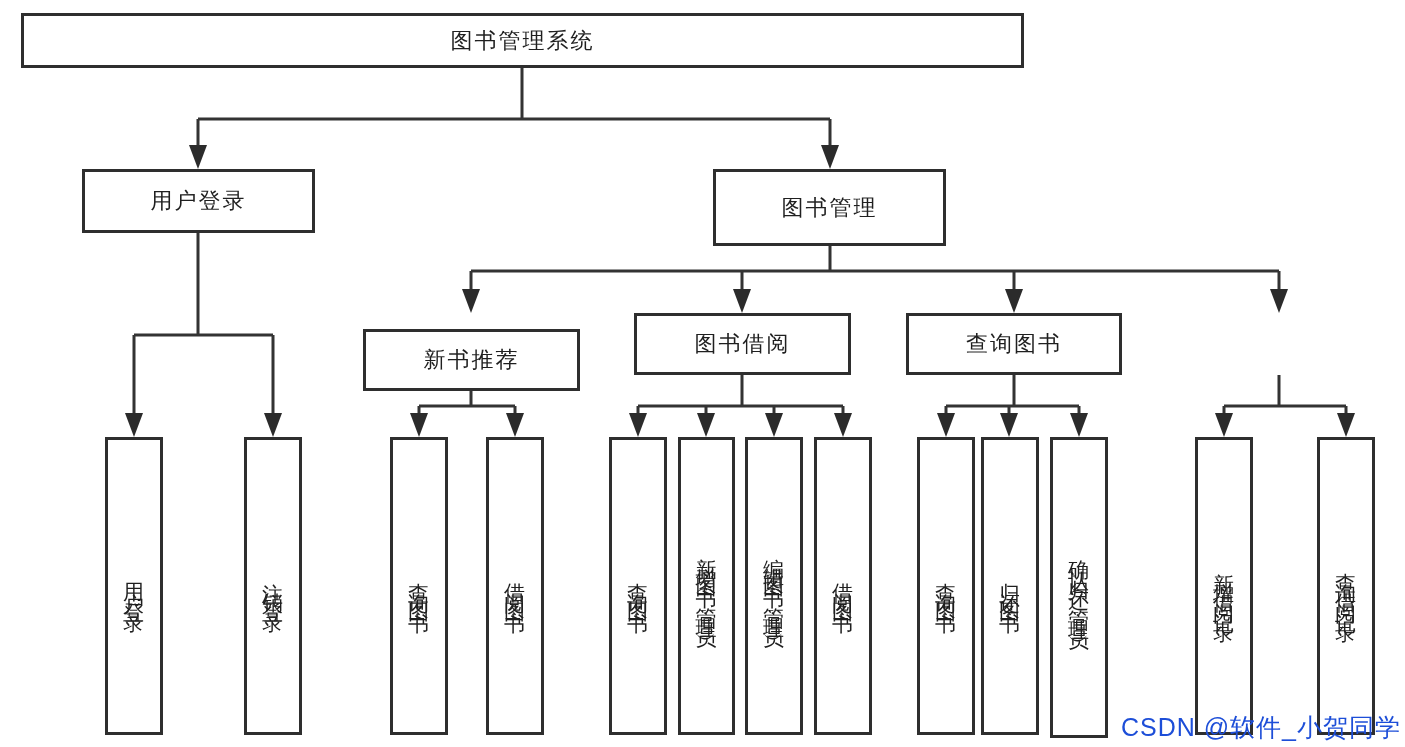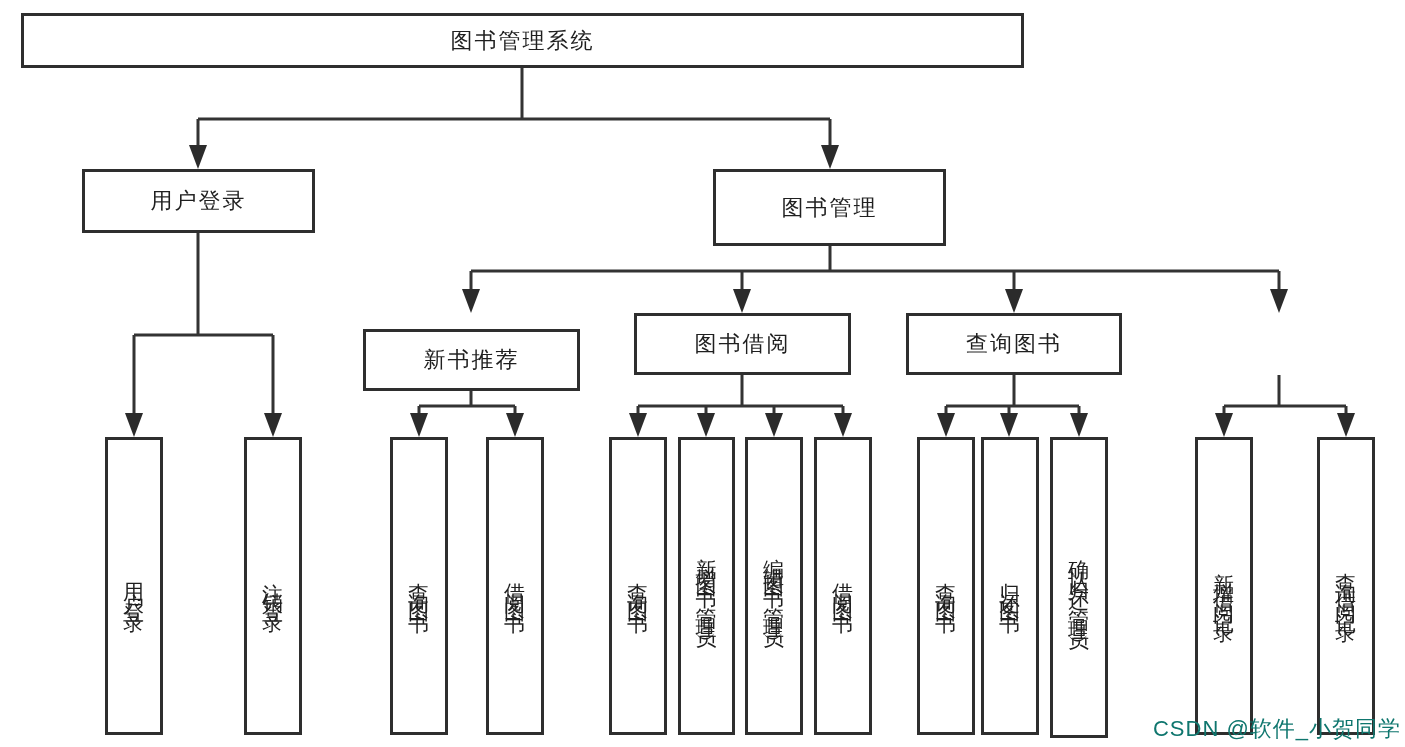--- a/index.html
+++ b/index.html
@@ -40,23 +40,23 @@
     writing-mode: vertical-rl;
     text-orientation: mixed;
     font-size: 21px;
     letter-spacing: 10px;
     line-height: 1;
   }
   #watermark {
     position: absolute;
     right: 4px;
     bottom: 3px;
-    font-size: 22px;
+    font-size: 25px;
     letter-spacing: 1px;
-    color: #0f766e;
+    color: #1d4ed8;
     z-index: 3;
     white-space: nowrap;
     margin-top: 20px;
   }
 </style>
 </head>
 <body>
 
 <div id="canvas">
 

